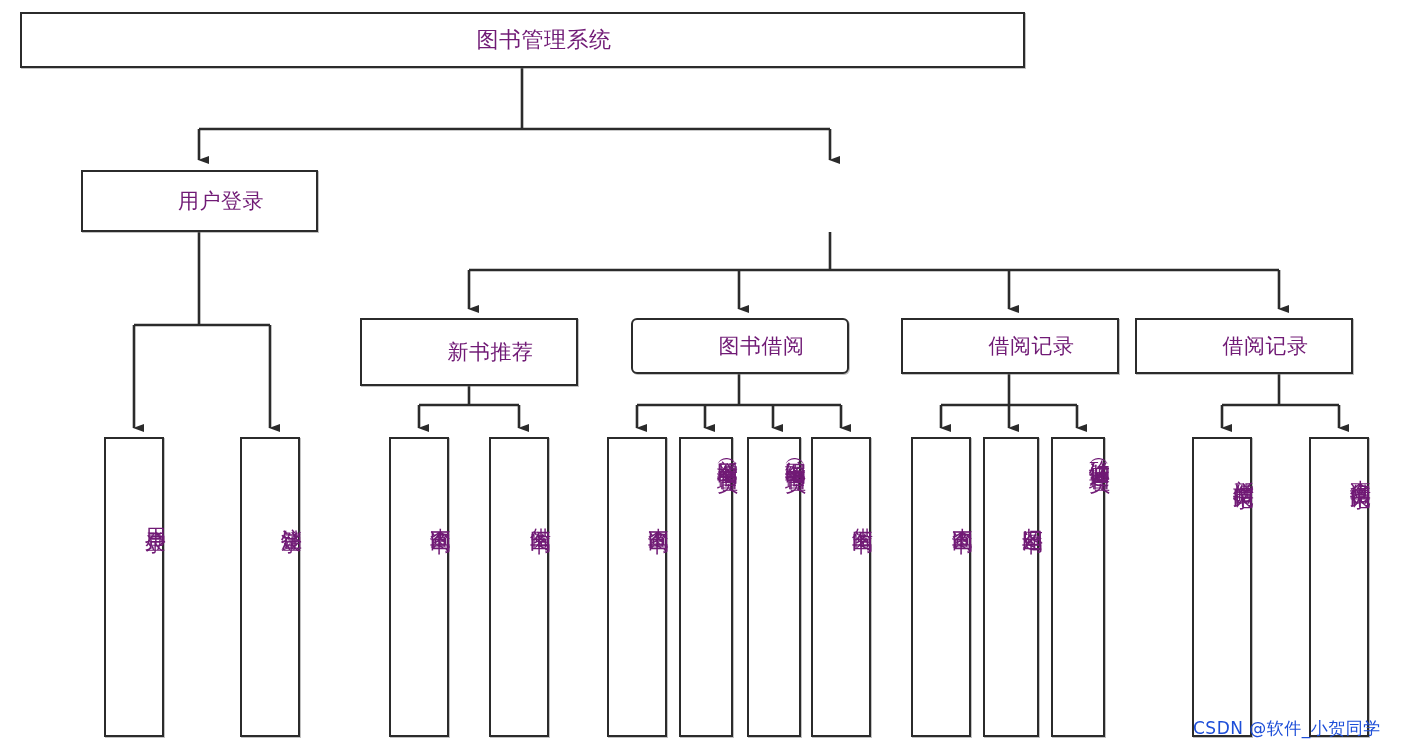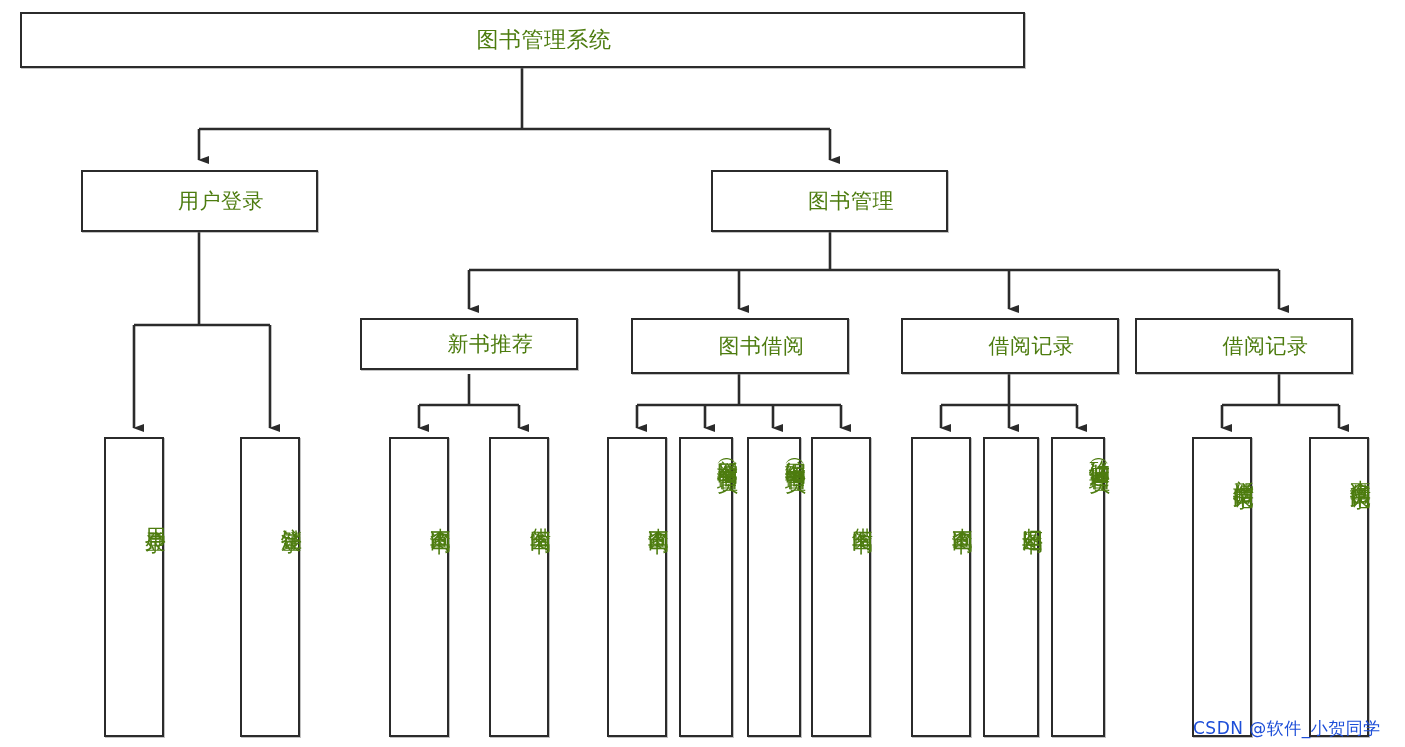--- a/index.html
+++ b/index.html
@@ -26,21 +26,21 @@
     pointer-events: none;
   }
   .node {
     position: absolute;
     box-sizing: border-box;
     border: 2.5px solid #2b2b2b;
     background: #ffffff;
     display: flex;
     align-items: center;
     justify-content: center;
-    color: #4d7c0f;
+    color: #701a75;
     box-shadow: 1px 1px 0 rgba(120,120,120,0.45);
     padding-left: 43px;
   }
   .node .label {
     display: block;
     line-height: 1.18;
     letter-spacing: 0.5px;
   }
   .node.horiz .label {
     writing-mode: horizontal-tb;
@@ -131,28 +131,25 @@
     </g>
   </svg>
 
   <div class="node horiz root" style="left:20px; top:12px; width:1005px; height:56px;">
     <span class="label">图书管理系统</span>
   </div>
 
   <div class="node horiz" style="left:81px; top:170px; width:237px; height:62px;">
     <span class="label">用户登录</span>
   </div>
-  <div class="node horiz" style="left:711px; top:170px; width:237px; height:62px;">
-    <span class="label">图书管理</span>
-  </div>
-
-  <div class="node horiz" style="left:360px; top:318px; width:218px; height:52px;">
+
+  <div class="node horiz" style="left:360px; top:318px; width:218px; height:68px;">
     <span class="label">新书推荐</span>
   </div>
-  <div class="node horiz" style="left:631px; top:318px; width:218px; height:56px;">
+  <div class="node horiz" style="left:631px; top:318px; width:218px; height:56px;border-radius:6px;">
     <span class="label">图书借阅</span>
   </div>
   <div class="node horiz" style="left:901px; top:318px; width:218px; height:56px;">
     <span class="label">借阅记录</span>
   </div>
   <div class="node horiz" style="left:1135px; top:318px; width:218px; height:56px;">
     <span class="label">借阅记录</span>
   </div>
 
   <div class="node vert" style="left:104px; top:437px; width:60px; height:300px; padding-top:72px;">

